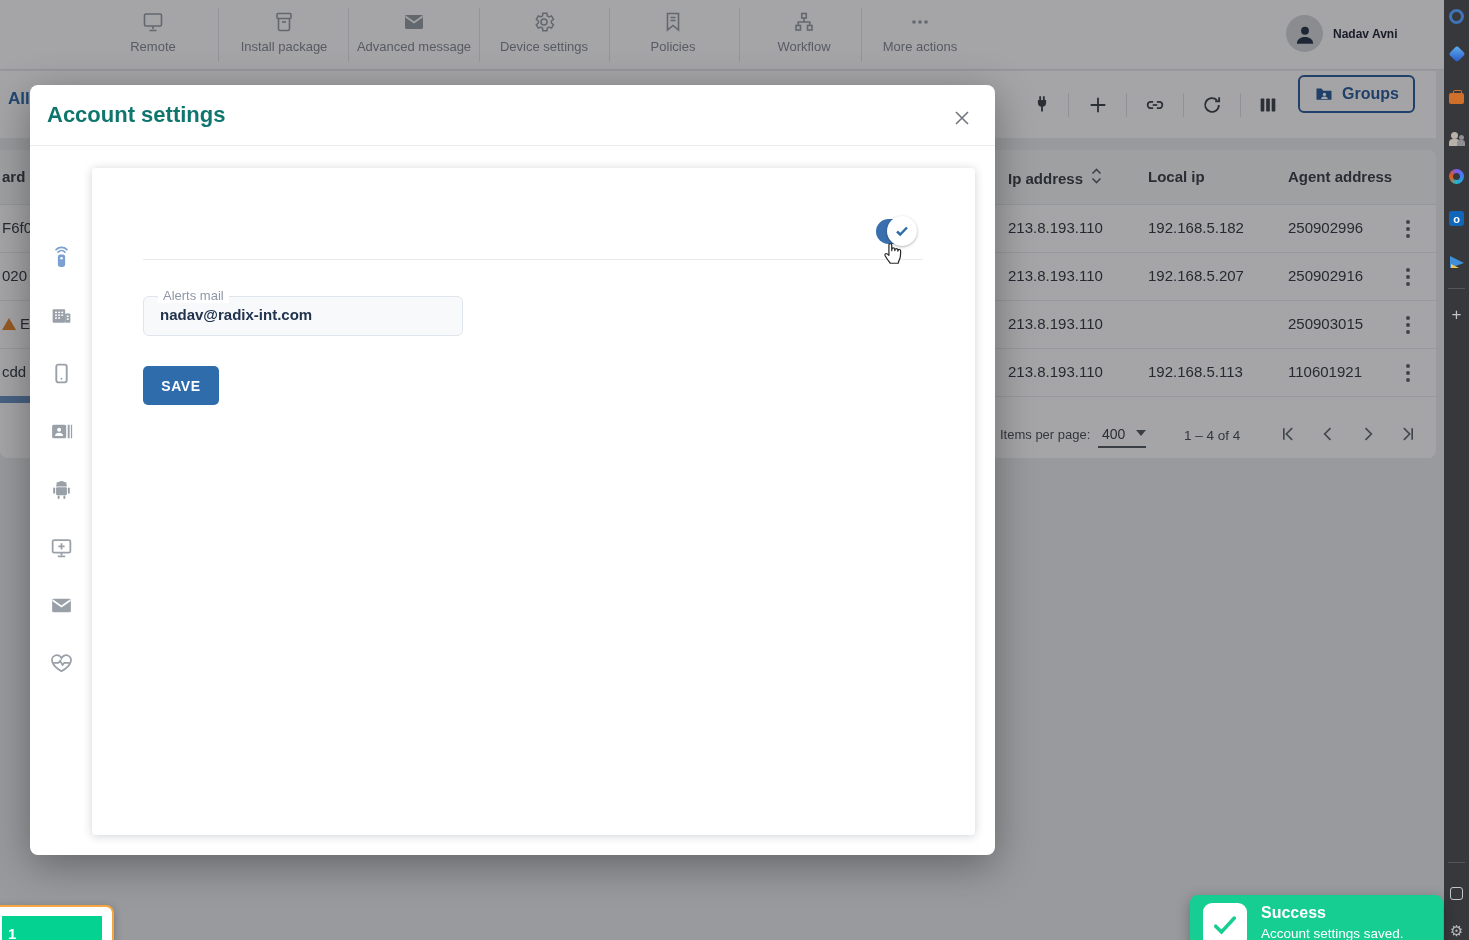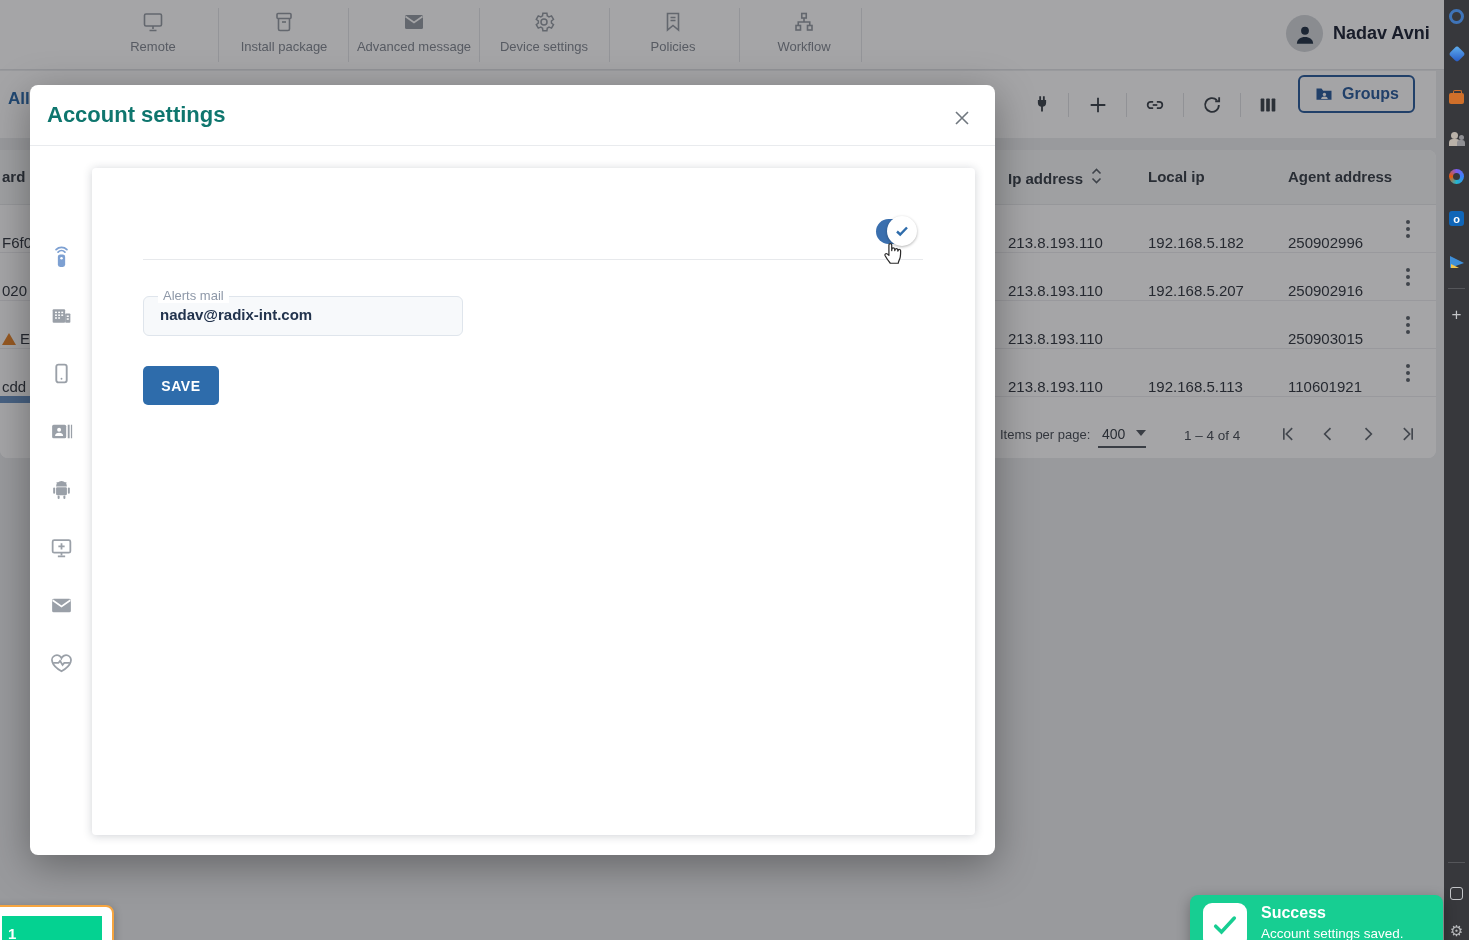--- a/index.html
+++ b/index.html
@@ -10,37 +10,37 @@
   
   .app { position:absolute; left:0; top:0; width:1444px; height:940px; background:#eceef0; z-index:1; }
 
   .topbar { position:absolute; left:0; top:0; width:1444px; height:70px; background:#ffffff; border-bottom:1px solid #e3e5e8; }
   .tb-item { position:absolute; top:6px; width:128px; height:58px; display:flex; flex-direction:column; align-items:center; justify-content:flex-start; color:#979da5; }
   .tb-item svg { width:24px; height:24px; margin-top:4px; }
   .tb-label { font-size:13px; color:#858b94; margin-top:5px; white-space:nowrap; }
   .tb-sep { position:absolute; top:8px; width:1px; height:54px; background:#e4e6e9; }
   .user-chip { position:absolute; top:15px; left:1286px; display:flex; align-items:center; }
   .avatar { width:37px; height:37px; border-radius:50%; background:#d4d7db; display:flex; align-items:center; justify-content:center; overflow:hidden; }
-  .user-name { margin-left:10px; font-size:18px; font-weight:bold; color:#22293a; white-space:nowrap; }
+  .user-name { margin-left:10px; font-size:12px; font-weight:bold; color:#22293a; white-space:nowrap; }
 
   .contentbar { position:absolute; left:0; top:71px; width:1436px; height:67px; background:#ffffff; }
   .tab-all { position:absolute; left:8px; top:18px; font-size:17px; font-weight:bold; color:#2e6cab; }
   .cb-icon { position:absolute; top:20px; width:28px; height:28px; color:#3f464e; display:flex; align-items:center; justify-content:center; }
   .cb-icon svg { width:22px; height:22px; }
   .cb-sep { position:absolute; top:22px; width:1px; height:24px; background:#dfe1e4; }
   .groups-btn { position:absolute; left:1298px; top:4px; width:117px; height:38px; border:2px solid #2e5f9e; border-radius:6px; display:flex; align-items:center; justify-content:center; gap:8px; color:#2e5f9e; background:#fdfdfe; }
   .groups-btn svg { width:20px; height:20px; }
   .groups-label { font-size:16px; font-weight:bold; }
 
   .tablecard { position:absolute; left:0; top:150px; width:1436px; height:308px; background:#ffffff; border-radius:0 8px 8px 8px; overflow:hidden; }
   .thead { position:absolute; left:0; top:0; width:100%; height:55px; background:#f6f7f8; border-bottom:1px solid #e7e9eb; }
   .th { position:absolute; top:18px; font-size:15px; font-weight:bold; color:#3c434b; white-space:nowrap; }
   .sort-ic { display:inline-block; margin-left:8px; color:#5d646c; }
   .trow { position:absolute; left:0; width:100%; height:48px; border-bottom:1px solid #ededef; }
-  .td { position:absolute; top:14px; font-size:15px; color:#363c44; white-space:nowrap;margin-top:15px; }
+  .td { position:absolute; top:14px; font-size:15px; color:#363c44; white-space:nowrap; }
   .frag { position:absolute; left:2px; width:28px; overflow:hidden; }
   .kebab { position:absolute; left:1400px; top:12px; width:16px; height:24px; display:flex; flex-direction:column; align-items:center; justify-content:center; gap:3px; }
   .kebab i { width:4px; height:4px; border-radius:50%; background:#5f666e; }
   .warn-tri { display:inline-block; width:0; height:0; border-left:7px solid transparent; border-right:7px solid transparent; border-bottom:12px solid #e8872e; margin-right:4px; vertical-align:-1px; }
   .hscroll { position:absolute; left:0; top:246px; width:92px; height:7px; background:#6d96c6; border-radius:0 4px 4px 0; }
 
   .pager { position:absolute; left:0; top:258px; width:100%; height:50px; background:#ffffff; color:#4c525a; font-size:13px; }
   .pager-label { position:absolute; left:15px; top:19px; }
   .page-size { position:absolute; left:115px; top:12px; width:48px; border-bottom:2px solid #565c64; padding:6px 2px 4px 4px; font-size:14px; color:#3c434b; }
   .page-size .caret { position:absolute; right:0; top:10px; width:0; height:0; border-left:5px solid transparent; border-right:5px solid transparent; border-top:6px solid #565c64; }
@@ -166,20 +166,28 @@
       <div class="tb-item" style="left:740px">
         <svg viewBox="0 0 24 24" fill="none" stroke="currentColor" stroke-width="1.6">
             <rect x="9.75" y="3.5" width="4.5" height="4.5"></rect>
             <rect x="4" y="15.5" width="4.5" height="4.5"></rect>
             <rect x="15.5" y="15.5" width="4.5" height="4.5"></rect>
             <path d="M12 8v4M6.25 15.5V12h11.5v3.5"></path>
           </svg>
         <span class="tb-label">Workflow</span>
       </div>
       <div class="tb-sep" style="left:861px"></div>
+      <div class="tb-item" style="left:856px">
+        <svg viewBox="0 0 24 24" fill="currentColor">
+            <circle cx="6" cy="12" r="1.8"></circle>
+            <circle cx="12" cy="12" r="1.8"></circle>
+            <circle cx="18" cy="12" r="1.8"></circle>
+          </svg>
+        <span class="tb-label">More actions</span>
+      </div>
       <div class="user-chip">
         <div class="avatar">
           <svg viewBox="0 0 24 24" width="26" height="26" fill="#27374a">
               <circle cx="12" cy="9" r="3.6"></circle>
               <path d="M4.5 21c0-4 3.4-6.2 7.5-6.2s7.5 2.2 7.5 6.2z"></path>
             </svg>
         </div>
         <span class="user-name">Nadav Avni</span>
       </div>
     </div>

